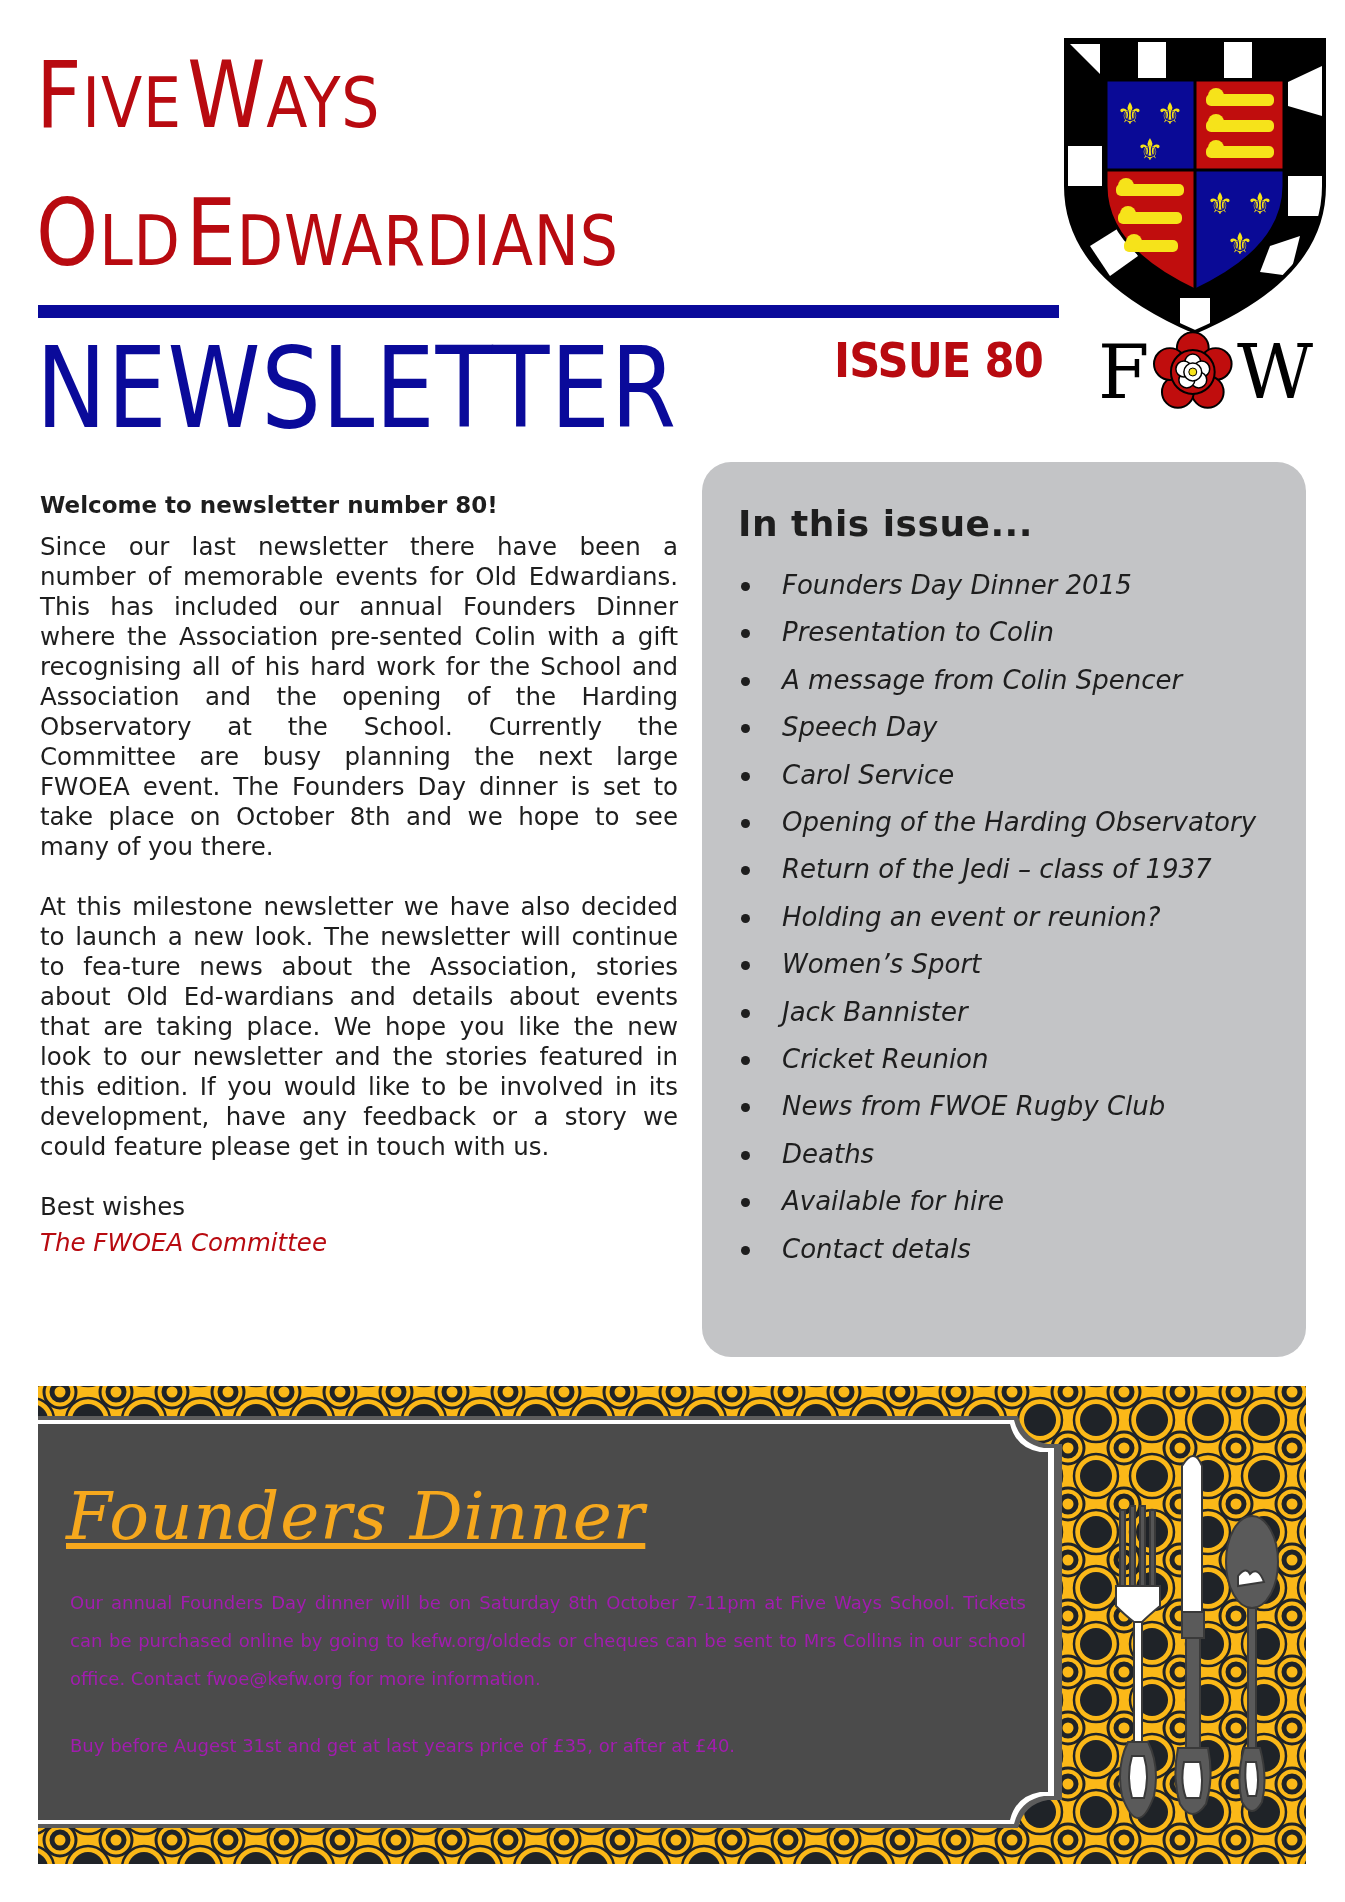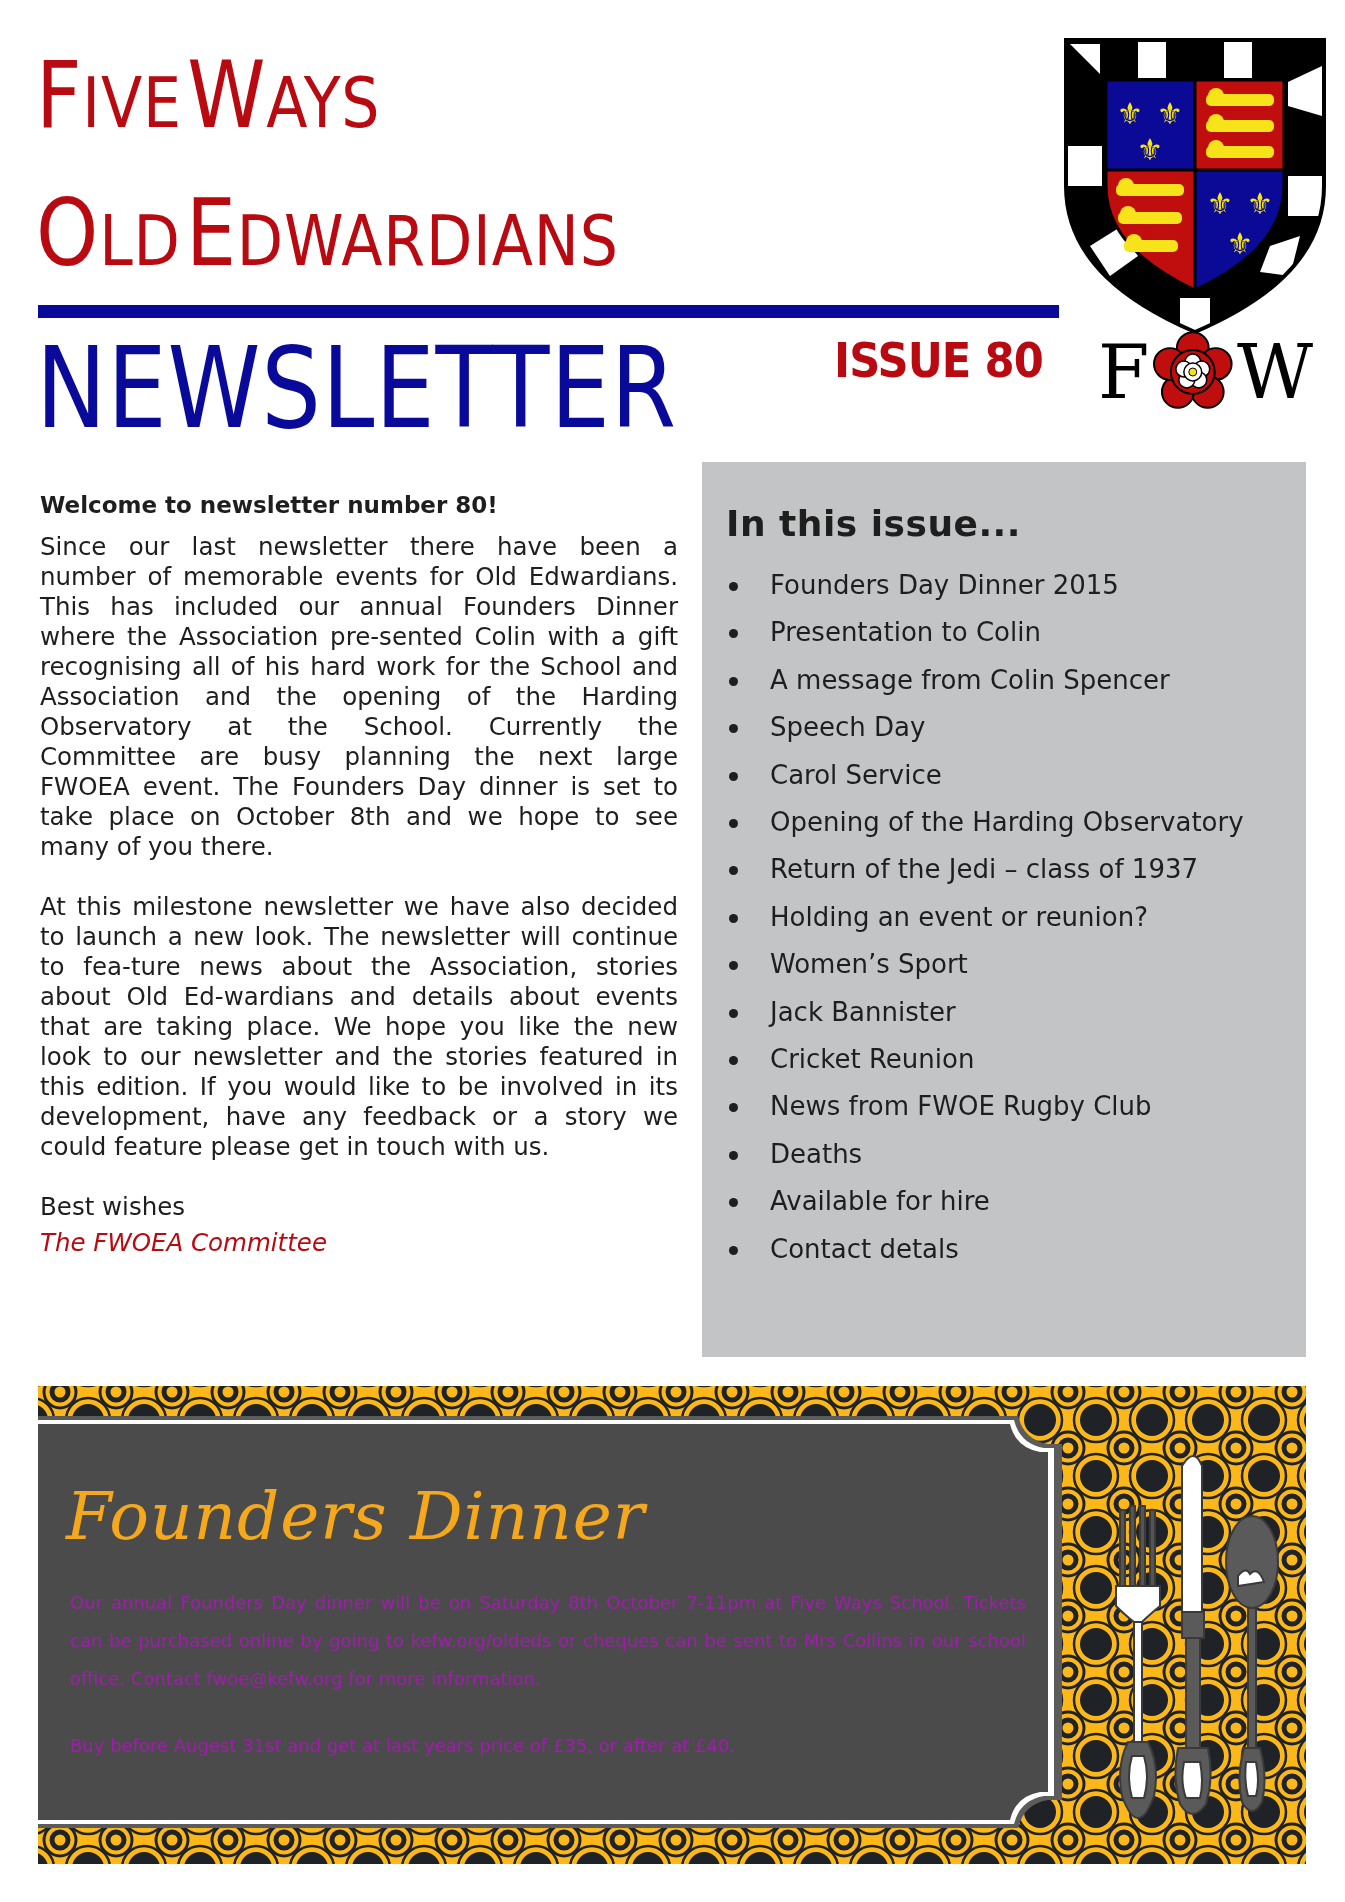--- a/index.html
+++ b/index.html
@@ -51,27 +51,27 @@
     font-size: 24.5px; line-height: 30px; color: #1e1e1e;
   }
   .intro .welcome { font-weight: bold; font-size: 23px; margin-bottom: 12px; }
   .intro p.body { text-align: justify; margin-bottom: 30px; }
   .intro .sign-off { margin-top: 0; }
   .intro .signature { color: #b80a10; font-style: italic; margin-top: 6px; }
 
   
   .toc {
     position: absolute; left: 702px; top: 462px; width: 604px; height: 895px;
-    background: #c3c4c6; padding: 40px 24px 0 24px;
+    background: #c3c4c6; padding: 40px 24px 0 36px; border-radius: 29px;
   }
   .toc h2 {
     font-size: 36px; font-weight: bold; color: #1e1e1e; letter-spacing: 0.5px;
     margin-bottom: 16px; line-height: 44px;
   }
-  .toc ul { list-style: none; }
+  .toc ul { list-style: none; font-style: italic; }
   .toc li {
     position: relative; padding-left: 44px; font-size: 26px; line-height: 47.4px;
     color: #1e1e1e; white-space: nowrap;
   }
   .toc li .bullet {
     position: absolute; left: 3px; top: 20px; width: 9px; height: 9px;
     border-radius: 50%; background: #1e1e1e;
   }
 
   
@@ -81,21 +81,21 @@
   }
   .banner-pattern { position: absolute; inset: 0; }
   .banner-pattern svg { width: 100%; height: 100%; display: block; }
   .banner-panel {
     position: absolute; left: 0; top: 30px; width: 1024px; height: 412px;
   }
   .banner-panel svg.panel-shape { position: absolute; inset: 0; width: 100%; height: 100%; }
   .banner-title {
     position: absolute; left: 28px; top: 68px; color: #f6a81d;
     font-family: "DejaVu Serif", serif; font-style: italic; font-size: 66px;
-    line-height: 1; letter-spacing: 1px; white-space: nowrap;
+    line-height: 1; letter-spacing: 1px; white-space: nowrap; text-decoration: underline;
   }
   .banner-text {
     position: absolute; left: 32px; top: 168px; width: 956px; color: #a21caf;
     font-size: 18px; line-height: 38px; text-align: justify;
   }
   .banner-text p { margin-bottom: 29px; }
   .cutlery { position: absolute; left: 1060px; top: 40px; width: 190px; height: 400px; }
   .cutlery svg { width: 100%; height: 100%; display: block; }
 </style>
 </head>

